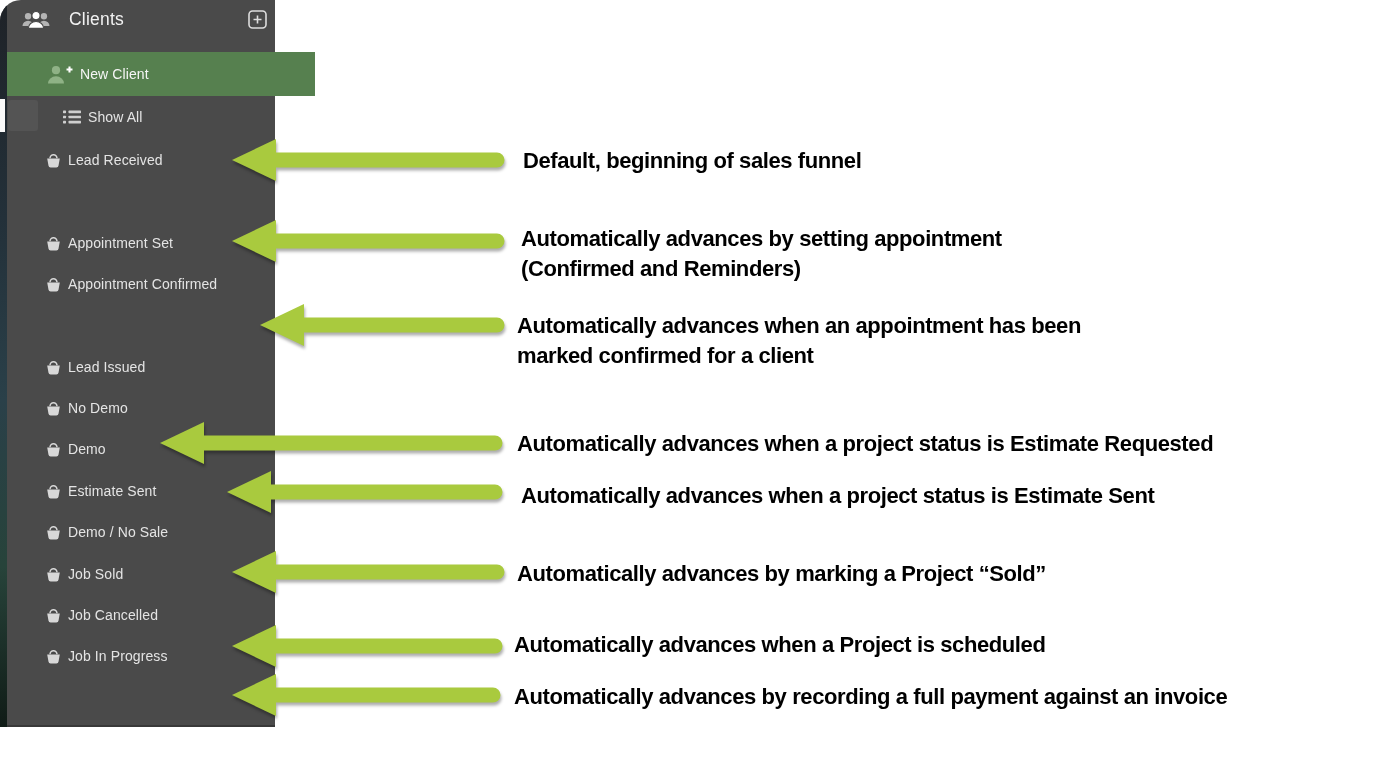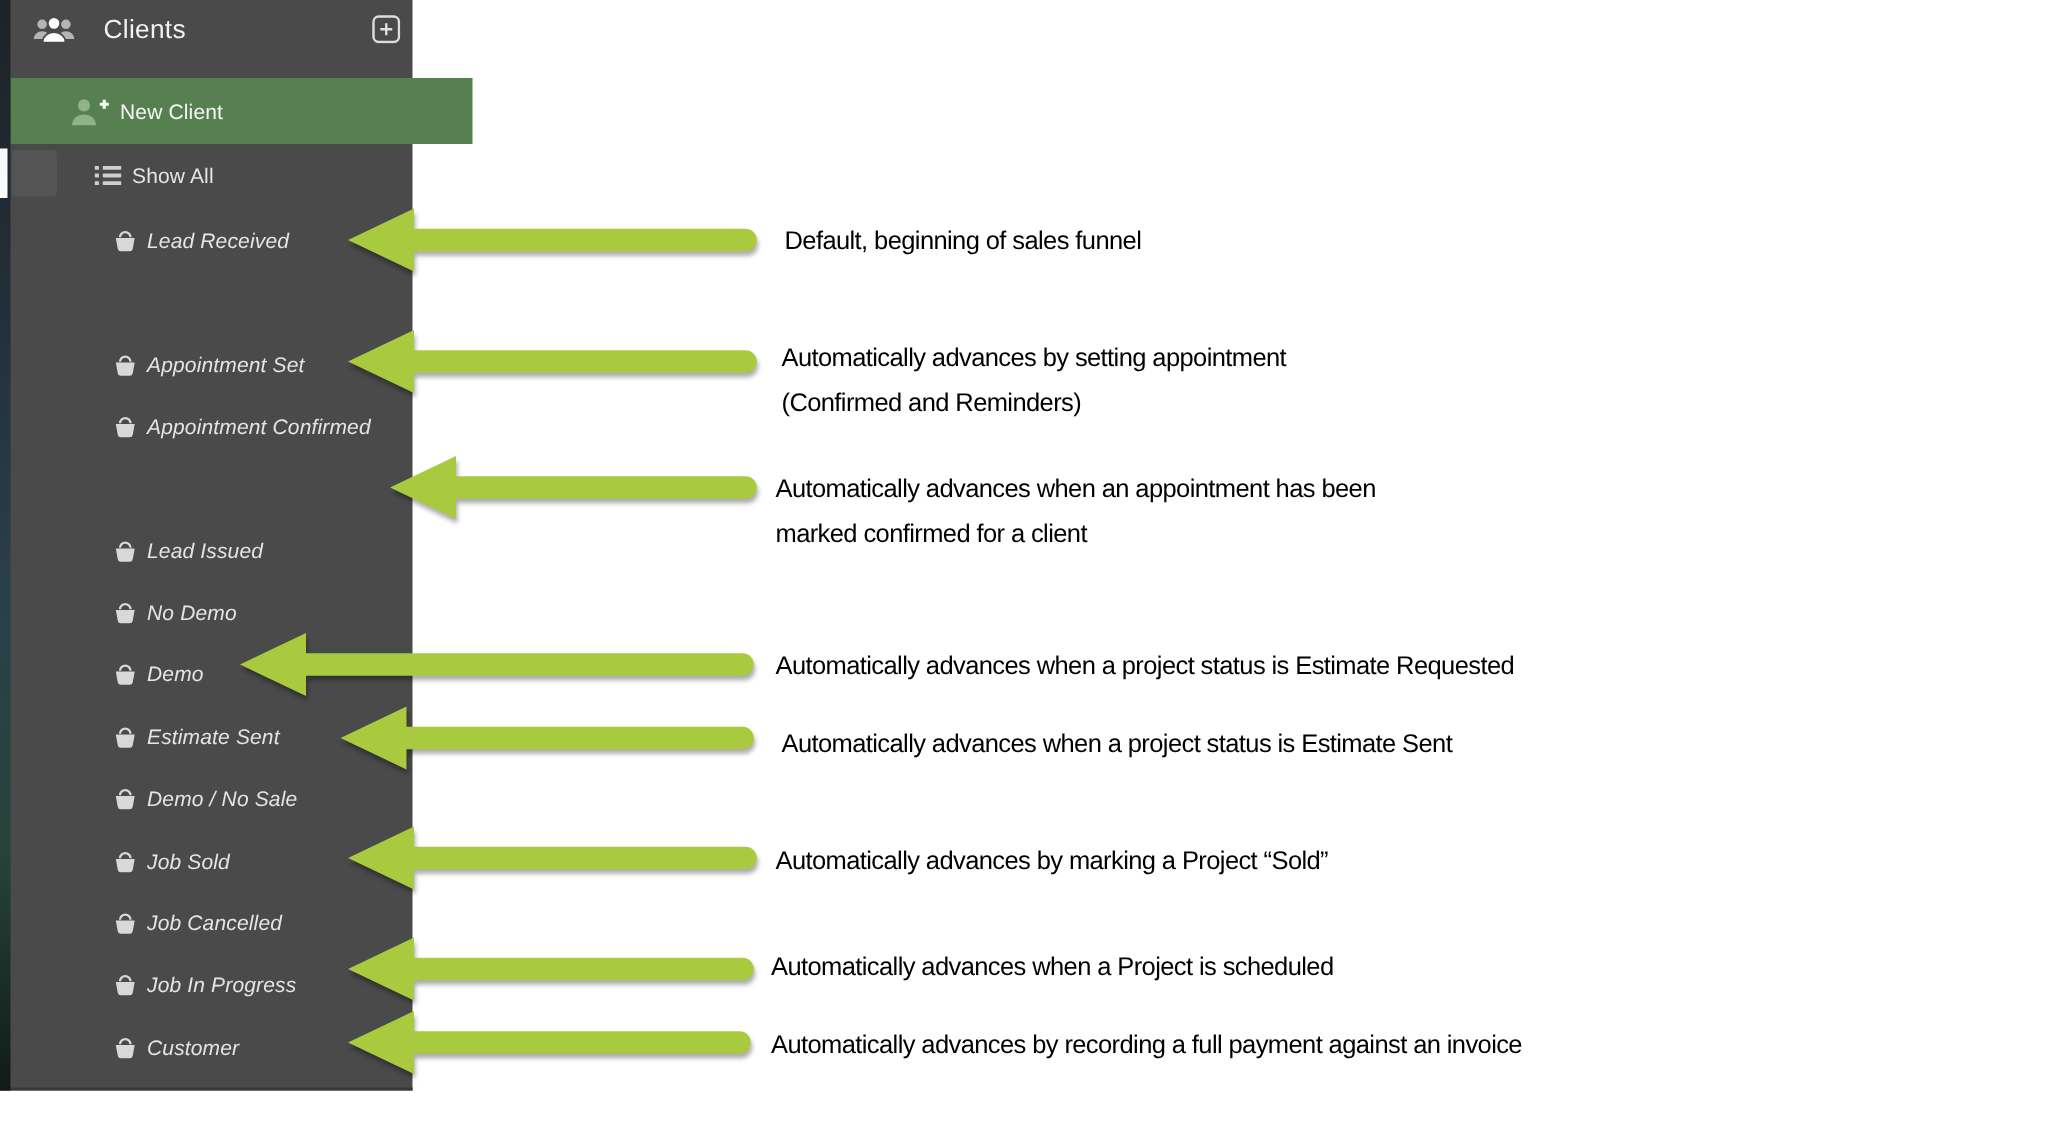--- a/index.html
+++ b/index.html
@@ -1,19 +1,20 @@
 <!DOCTYPE html>
 <html style="--panel-bg: #ffffff; --sidebar-bg: #4a4a4a; --sidebar-edge: #383838; --highlight-green: #56804f; --arrow-green: #a9ca3e; --item-text: #e4e4e4; --header-text: #f2f2f2; --annotation-text: #000000;"><head>
 <meta charset="utf-8">
 <style>
   html,body{margin:0;padding:0;background:#ffffff;}
   .page{
     position:relative;width:1376px;height:757px;overflow:hidden;
     background:var(--panel-bg,#ffffff);
     font-family:"Liberation Sans","DejaVu Sans",sans-serif;
+    border-radius:21px;
   }
   
   .sidebar{
     position:absolute;left:0;top:0;width:275px;height:725px;
     background:var(--sidebar-bg,#4a4a4a);
     border-bottom:2px solid var(--sidebar-edge,#383838);
   }
   .leftstrip{
     position:absolute;left:0;top:0;width:7px;height:727px;
     background:linear-gradient(180deg,#1e2227 0%,#233039 30%,#2a4049 55%,#27433a 78%,#101b16 100%);
@@ -35,32 +36,32 @@
     cursor:pointer;
   }
   .row .icon{display:inline-flex;align-items:center;justify-content:center;}
   .row .label{
     margin-left:7px;font-size:14px;color:var(--item-text,#e4e4e4);
     letter-spacing:.1px;white-space:nowrap;
   }
   .row-newclient{top:52px;height:44px;background:var(--highlight-green,#56804f);padding-left:40px;}
   .row-newclient .label{color:#f5f5f5;}
   .row-showall{top:96px;height:42px;padding-left:56px;}
-  .bucket-row{height:41px;padding-left:69px;font-style:italic;}
+  .bucket-row{height:41px;padding-left:39px;}
   
   .scrollbar-thumb{position:absolute;left:0;top:99px;width:5px;height:33px;background:#fafafa;}
   .side-chip{position:absolute;left:8px;top:100px;width:30px;height:31px;background:#545454;border-radius:3px;}
   
   .arrow{position:absolute;filter:drop-shadow(1px 3px 1.5px rgba(0,0,0,.32));}
   .arrow line{stroke:var(--arrow-green,#a9ca3e);}
   .arrow polygon{fill:var(--arrow-green,#a9ca3e);}
   
   .annotation{
     position:absolute;
-    font-size:17px;font-weight:normal;line-height:30px;
+    font-size:22px;font-weight:bold;line-height:30px;
     color:var(--annotation-text,#000000);
     letter-spacing:-0.4px;white-space:pre-line;
   }
 </style>
 </head>
 <body>
 
 <div class="page">
 
   <div class="sidebar">
@@ -206,29 +207,20 @@
     </div>
     <div class="row bucket-row" style="top:635px">
       <span class="icon">
           <svg width="15" height="16" viewBox="0 0 15 16">
             <path d="M4 6.2 a3.5 3.5 0 0 1 7 0" fill="none" stroke="#d8d8d8" stroke-width="1.5"></path>
             <path d="M1.2 6.6 L13.8 6.6 L12.5 13.8 Q12.2 15.5 10.4 15.5 L4.6 15.5 Q2.8 15.5 2.5 13.8 Z" fill="#d8d8d8"></path>
           </svg>
         </span>
       <span class="label">Job In Progress</span>
     </div>
-    <div class="row bucket-row" style="top:677px">
-      <span class="icon">
-          <svg width="15" height="16" viewBox="0 0 15 16">
-            <path d="M4 6.2 a3.5 3.5 0 0 1 7 0" fill="none" stroke="#d8d8d8" stroke-width="1.5"></path>
-            <path d="M1.2 6.6 L13.8 6.6 L12.5 13.8 Q12.2 15.5 10.4 15.5 L4.6 15.5 Q2.8 15.5 2.5 13.8 Z" fill="#d8d8d8"></path>
-          </svg>
-        </span>
-      <span class="label">Customer</span>
-    </div>
   </div>
 
   <div class="leftstrip"></div>
   <div class="scrollbar-thumb"></div>
   <div class="side-chip"></div>
 
   <svg class="arrow" style="left:230px;top:135px" width="285" height="50">
     <line x1="42" y1="25" x2="267" y2="25" stroke-width="15" stroke-linecap="round"></line>
       <polygon points="2,25 46,4 46,46"></polygon>
   </svg>

